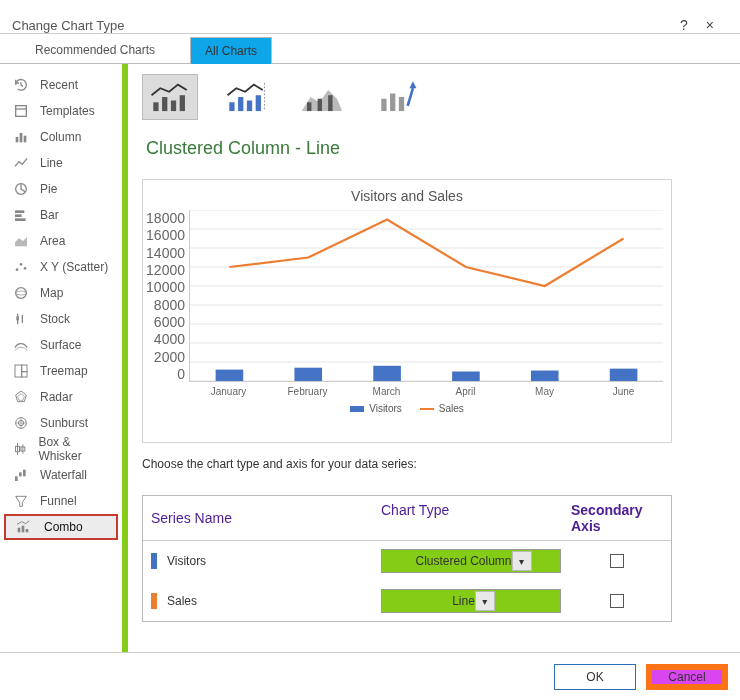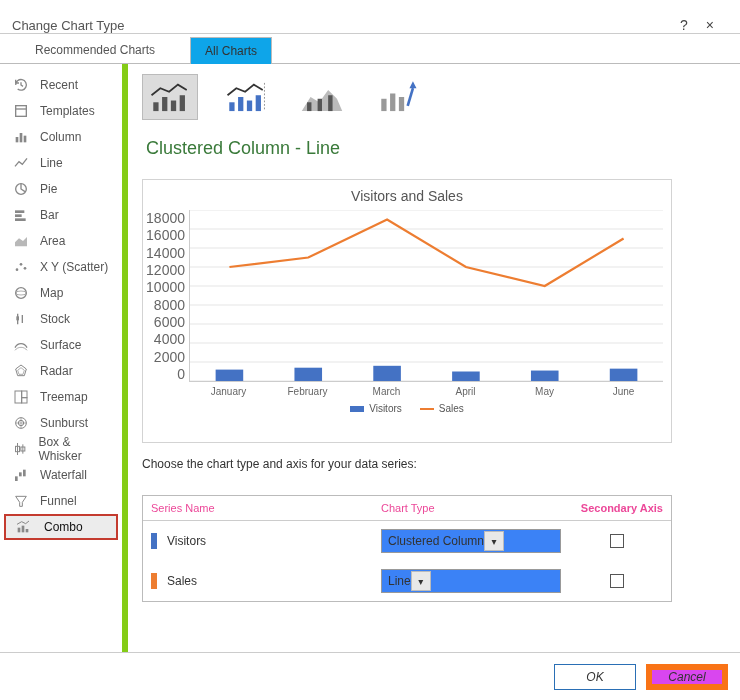--- a/index.html
+++ b/index.html
@@ -47,34 +47,34 @@
   .xlabel { flex: 1; text-align: center; font-size: 10px; color: #666; padding-top: 4px; }
   .legend { display: flex; justify-content: center; gap: 18px; font-size: 10px; color: #555; margin-top: 6px; }
   .legend-item { display: flex; align-items: center; gap: 5px; }
   .swatch { width: 14px; height: 6px; }
   .swatch.bar { background: #4472c4; }
   .swatch.line { background: #ed7d31; height: 2px; }
 
   
   .series-caption { font-size: 12px; color: #333; margin-bottom: 24px; }
   .series-table { border: 1px solid #bbb; width: 530px; }
-  .series-head { display: flex; border-bottom: 1px solid #ccc; padding: 6px 8px; font-size: 11px; color: #ec4899; }
+  .series-head { display: flex; border-bottom: 1px solid #ccc; padding: 6px 8px; font-size: 14px; color: #4c1d95; }
   .series-row { display: flex; align-items: center; padding: 8px 8px; gap: 0; }
   .col-name { flex: 0 0 230px; display: flex; align-items: center; gap: 10px; }
   .col-type { flex: 0 0 190px; }
   .col-sec { flex: 1; display: flex; justify-content: center; }
   .series-swatch { width: 6px; height: 16px; }
   .series-swatch.vis { background: #4472c4; }
   .series-swatch.sal { background: #ed7d31; }
-  .select { width: 180px; height: 24px; border: 1px solid #999; display: flex; align-items: center; justify-content: flex-start; padding: 0 6px; background: #3b82f6; font-size: 12px; }
+  .select { width: 180px; height: 24px; border: 1px solid #999; display: flex; align-items: center; justify-content: center; padding: 0 6px; background: #84cc16; font-size: 12px; }
   .select .chev { width: 20px; height: 20px; background: #e8e8e8; border: 1px solid #bbb; display: flex; align-items: center; justify-content: center; font-size: 10px; margin-right: -5px; }
   .chk { width: 14px; height: 14px; border: 1px solid #555; background: #fff; }
 
   
-  .footer { display: flex; justify-content: flex-end; align-items: center; gap: 10px; padding: 10px 12px; border-top: 1px solid #ccc; height: 48px; font-style: italic; }
+  .footer { display: flex; justify-content: flex-end; align-items: center; gap: 10px; padding: 10px 12px; border-top: 1px solid #ccc; height: 48px; }
   .btn { width: 82px; height: 26px; border: 6px solid #f97316; background: #d946ef; font-size: 12px; display: flex; align-items: center; justify-content: center; cursor: default; }
   .btn.primary { border: 1.5px solid #2a6fb5; background: #fff; }
 
 </style>
 </head>
 <body>
 
 <div class="titlebar">
   <span>Change Chart Type</span>
   <div class="right">
@@ -187,35 +187,35 @@
           <svg viewBox="0 0 24 24">
             <path d="M3 16c4-8 14-8 18 0" fill="none" stroke="currentColor" stroke-width="2"></path>
             <path d="M3 20c4-6 14-6 18 0" fill="none" stroke="currentColor" stroke-width="1"></path>
           </svg>
         </span>
       <span>Surface</span>
     </div>
     <div class="sidebar-item">
       <span class="sb-icon">
           <svg viewBox="0 0 24 24">
-            <polygon points="12,3 20,9 17,19 7,19 4,9" fill="none" stroke="currentColor" stroke-width="1.5"></polygon>
-            <polygon points="12,7 17,11 15,17 9,17 7,11" fill="none" stroke="currentColor" stroke-width="1"></polygon>
-          </svg>
-        </span>
-      <span>Radar</span>
-    </div>
-    <div class="sidebar-item">
-      <span class="sb-icon">
-          <svg viewBox="0 0 24 24">
             <rect x="3" y="3" width="10" height="18" fill="none" stroke="currentColor" stroke-width="1.5"></rect>
             <rect x="13" y="3" width="8" height="10" fill="none" stroke="currentColor" stroke-width="1.5"></rect>
             <rect x="13" y="13" width="8" height="8" fill="none" stroke="currentColor" stroke-width="1.5"></rect>
           </svg>
         </span>
       <span>Treemap</span>
+    </div>
+    <div class="sidebar-item">
+      <span class="sb-icon">
+          <svg viewBox="0 0 24 24">
+            <polygon points="12,3 20,9 17,19 7,19 4,9" fill="none" stroke="currentColor" stroke-width="1.5"></polygon>
+            <polygon points="12,7 17,11 15,17 9,17 7,11" fill="none" stroke="currentColor" stroke-width="1"></polygon>
+          </svg>
+        </span>
+      <span>Radar</span>
     </div>
     <div class="sidebar-item">
       <span class="sb-icon">
           <svg viewBox="0 0 24 24">
             <circle cx="12" cy="12" r="4" fill="none" stroke="currentColor" stroke-width="1.5"></circle>
             <circle cx="12" cy="12" r="8" fill="none" stroke="currentColor" stroke-width="1.5"></circle>
             <line x1="12" y1="4" x2="12" y2="20" stroke="currentColor"></line>
             <line x1="4" y1="12" x2="20" y2="12" stroke="currentColor"></line>
           </svg>
         </span>

